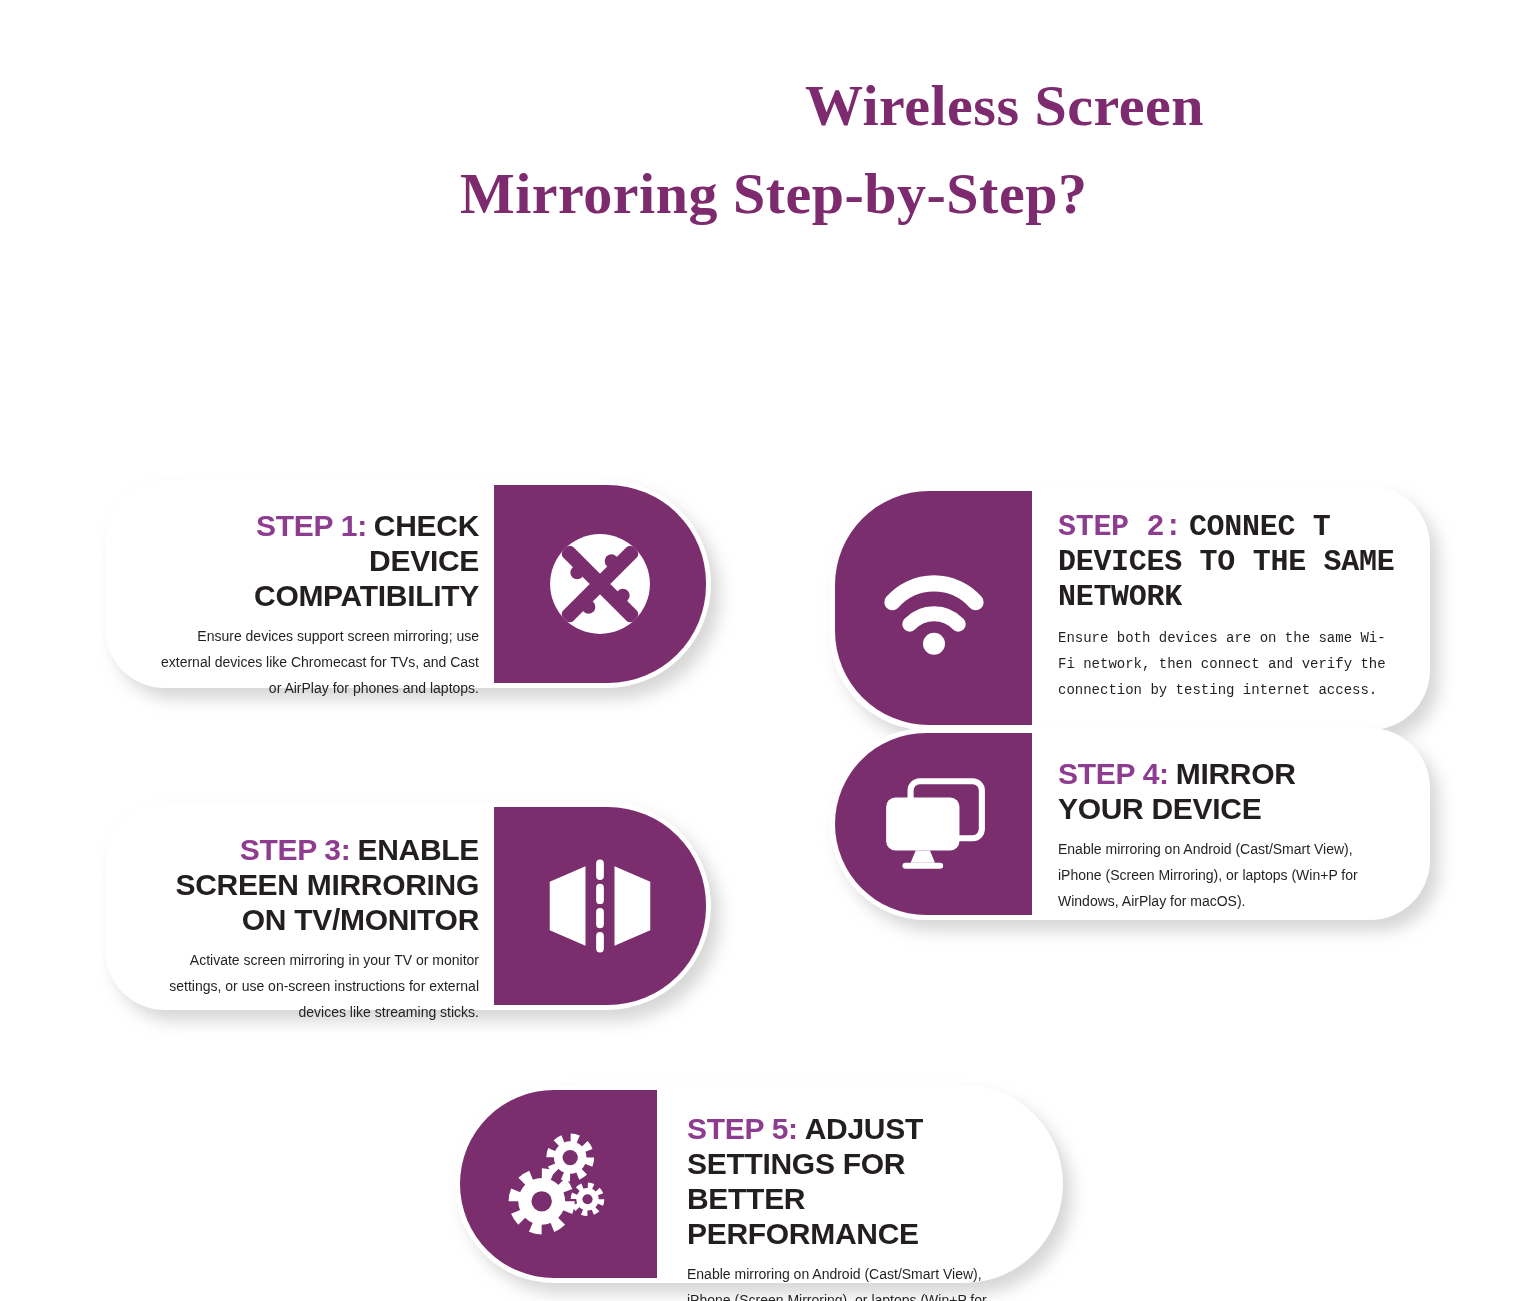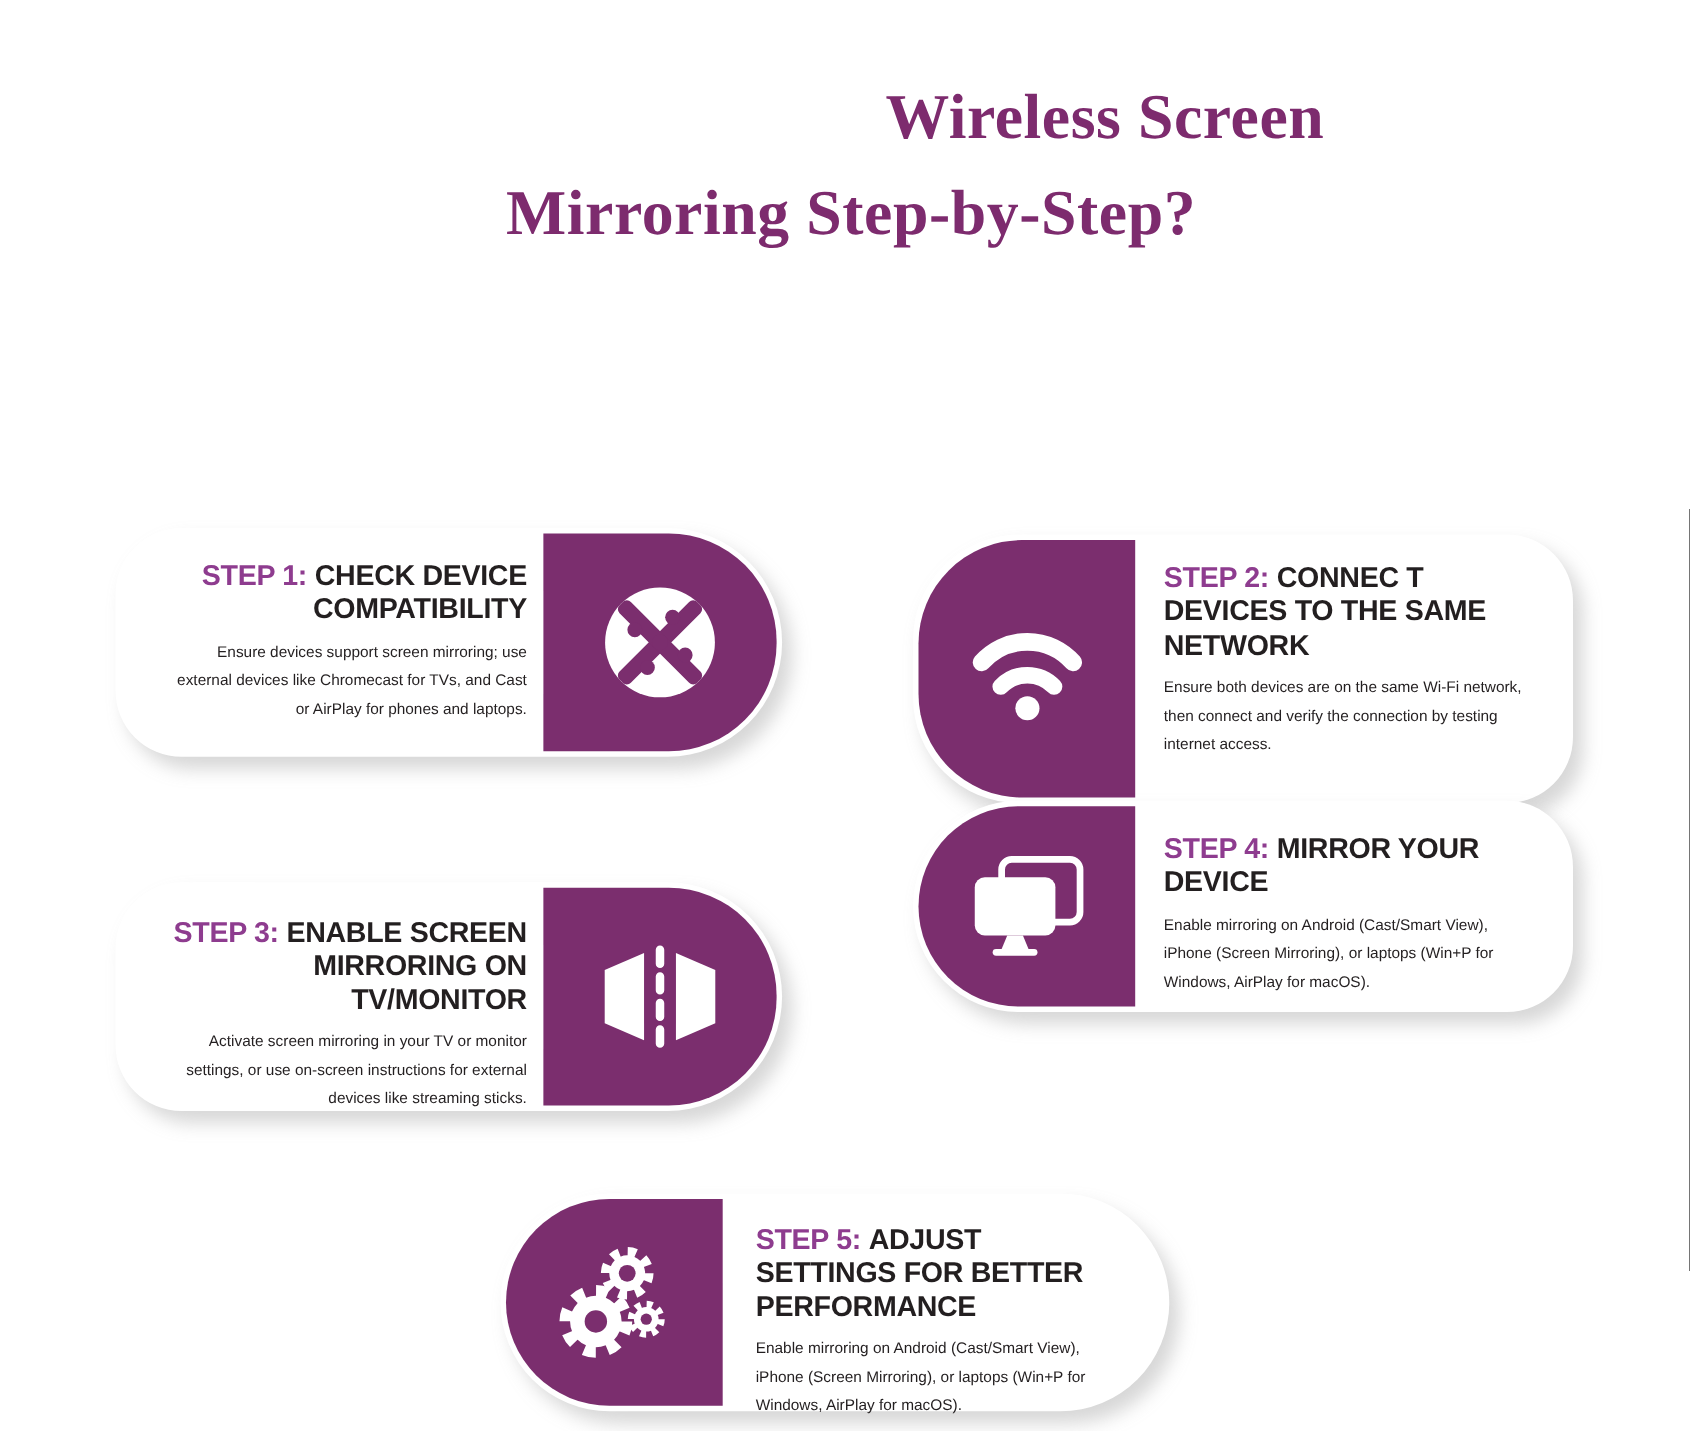--- a/index.html
+++ b/index.html
@@ -21,29 +21,29 @@
   .card.cp { border-radius:99px 99px 99px 99px;margin-top:40px; }     
 
   .cap { position:absolute; top:5px; bottom:5px; background:#7b2e6e;
          display:flex; align-items:center; justify-content:center; }
   .rp .cap { right:5px; width:212px; border-radius:0 98px 98px 0; }
   .lp .cap, .cp .cap { left:5px; width:197px; border-radius:94px 0 0 94px; }
 
   .txt { position:absolute; }
   .txt.r { text-align:right; }
   .txt.l { text-align:left; }
-  .step-heading { font-size:26px; line-height:1.17; font-weight:bold;
+  .step-heading { font-size:30px; line-height:1.17; font-weight:bold;
                   color:#231f20; letter-spacing:-0.3px; }
   .step-label { color:#8e3c8f; margin-right:7px; }
   .step-body { margin-top:10px; font-size:14px; line-height:26px; color:#231f20; }
 
   
   #card-step-1 { left:105px; top:480px; width:606px; height:208px; }
   #card-step-1 .txt { top:28px; right:232px; width:320px; }
-  #card-step-2 { left:830px; top:486px; width:600px; height:244px; }
+  #card-step-2 { left:830px; top:486px; width:600px; height:244px;font-family:Liberation Mono, monospace; }
   #card-step-2 .txt { top:24px; left:228px; width:340px; }
   #card-step-3 { left:105px; top:760px; width:606px; height:208px;margin-top:42px; }
   #card-step-3 .txt { top:30px; right:232px; width:345px; }
   #card-step-4 { left:830px; top:728px; width:600px; height:192px; }
   #card-step-4 .txt { top:28px; left:228px; width:330px; }
   #card-step-5 { left:455px; top:1045px; width:608px; height:198px; }
   #card-step-5 .txt { top:26px; left:232px; width:330px; }
 
   
   .ring { position:absolute; width:32px; height:32px; border:9px solid #fff;

